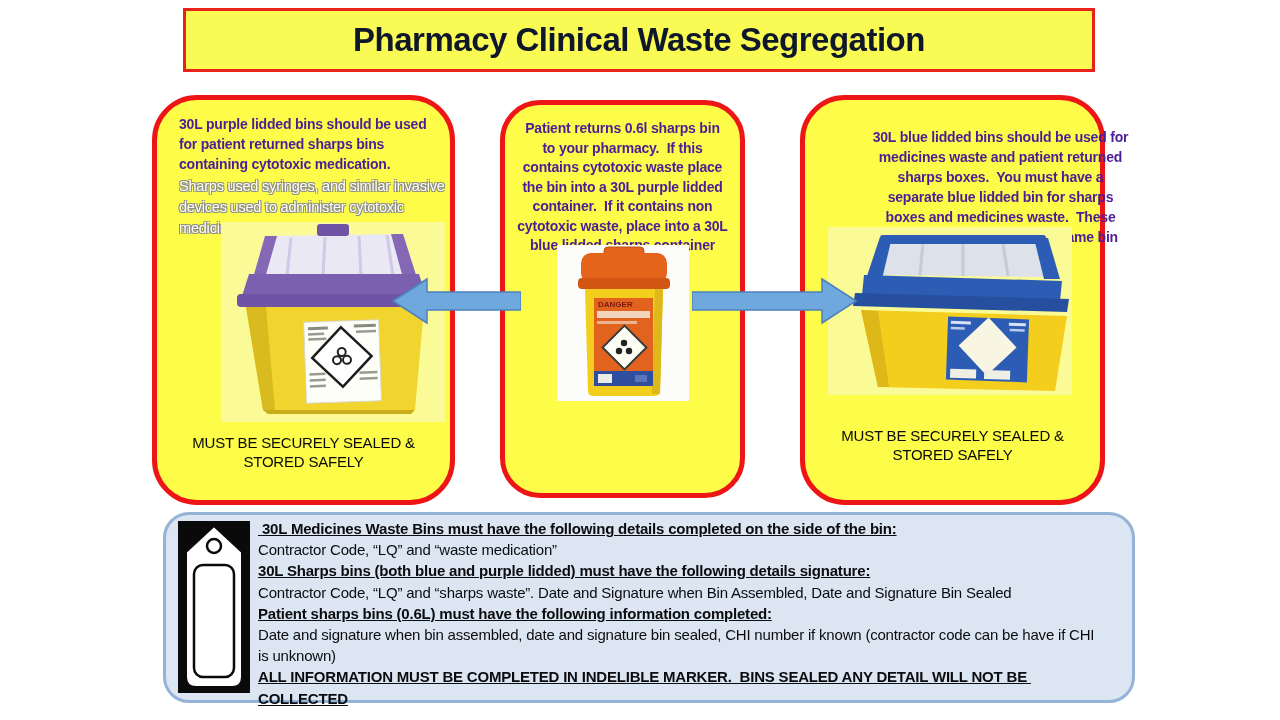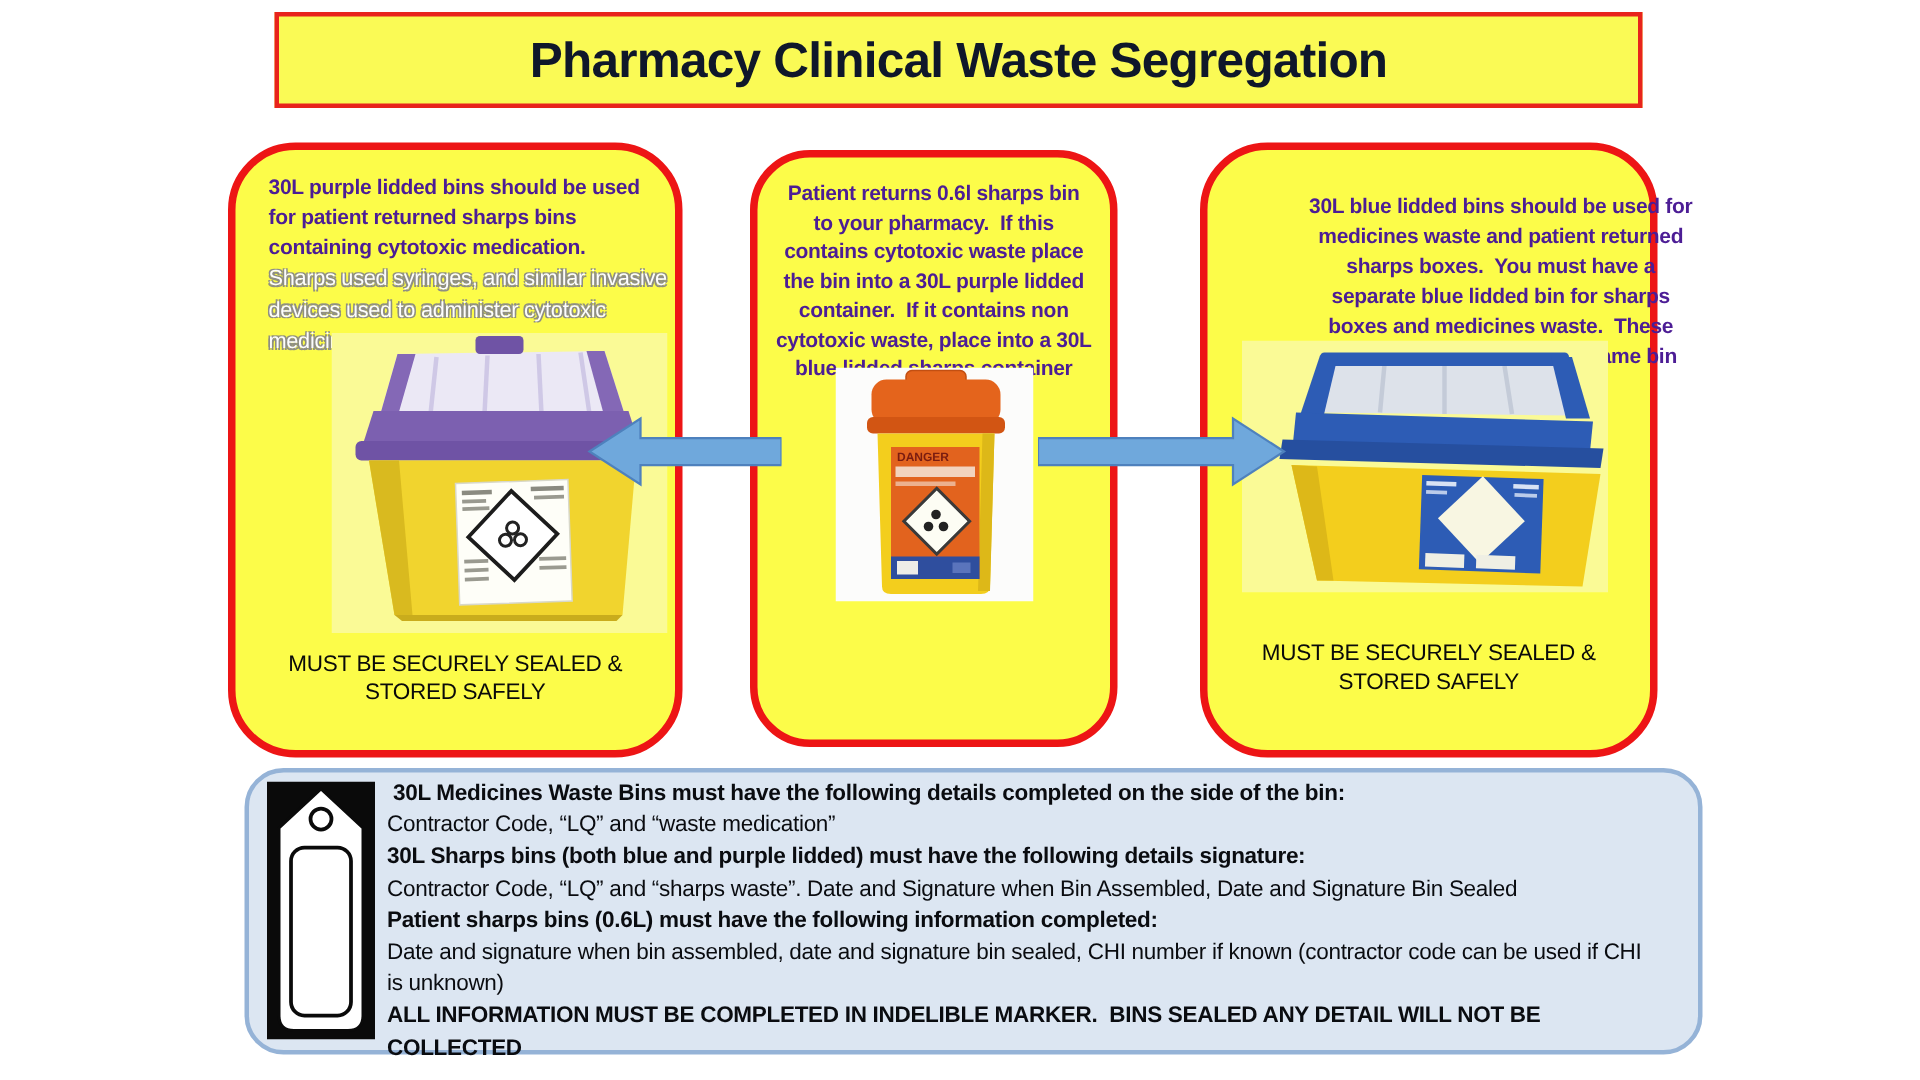--- a/index.html
+++ b/index.html
@@ -65,21 +65,21 @@
     left:163px;top:512px;width:972px;height:191px;
     background:#DCE6F2;border:3px solid #95B3D7;border-radius:26px;
   }
   .tag{left:12px;top:6px;width:72px;height:172px;}
   .tag svg{display:block;width:100%;height:100%;}
   .notes-text{
     left:92px;top:3px;width:845px;
     font-size:15px;line-height:21.2px;color:#0a0c10;letter-spacing:-0.2px;
   }
   .notes-line{white-space:pre-wrap;}
-  .ln-b{font-weight:bold;}
+  .ln-b{font-weight:bold;text-decoration:underline;}
 </style>
 </head>
 <body>
 
 <div class="abs banner">
   <div class="banner-title">Pharmacy Clinical Waste Segregation</div>
 </div>
 
 <div class="abs ybox ybox-left">
   <div class="abs lead left-heading">30L purple lidded bins should be used for patient returned sharps bins containing cytotoxic medication.</div>
@@ -208,16 +208,16 @@
       <circle cx="36" cy="25" r="7" fill="#FFFFFF" stroke="#0A0A0A" stroke-width="2.5"></circle>
       <rect x="16" y="44" width="40" height="112" rx="9" fill="none" stroke="#0A0A0A" stroke-width="2.5"></rect>
     </svg>
   </div>
   <div class="abs notes-text">
     <div class="notes-line ln-b"> 30L Medicines Waste Bins must have the following details completed on the side of the bin:</div>
     <div class="notes-line">Contractor Code, “LQ” and “waste medication”</div>
     <div class="notes-line ln-b">30L Sharps bins (both blue and purple lidded) must have the following details signature:</div>
     <div class="notes-line">Contractor Code, “LQ” and “sharps waste”. Date and Signature when Bin Assembled, Date and Signature Bin Sealed</div>
     <div class="notes-line ln-b">Patient sharps bins (0.6L) must have the following information completed:</div>
-    <div class="notes-line">Date and signature when bin assembled, date and signature bin sealed, CHI number if known (contractor code can be used if CHI is unknown)</div>
+    <div class="notes-line">Date and signature when bin assembled, date and signature bin sealed, CHI number if known (contractor code can be have if CHI is unknown)</div>
     <div class="notes-line ln-b">ALL INFORMATION MUST BE COMPLETED IN INDELIBLE MARKER.  BINS SEALED ANY DETAIL WILL NOT BE COLLECTED</div>
   </div>
 </div>
 
 </body></html>

